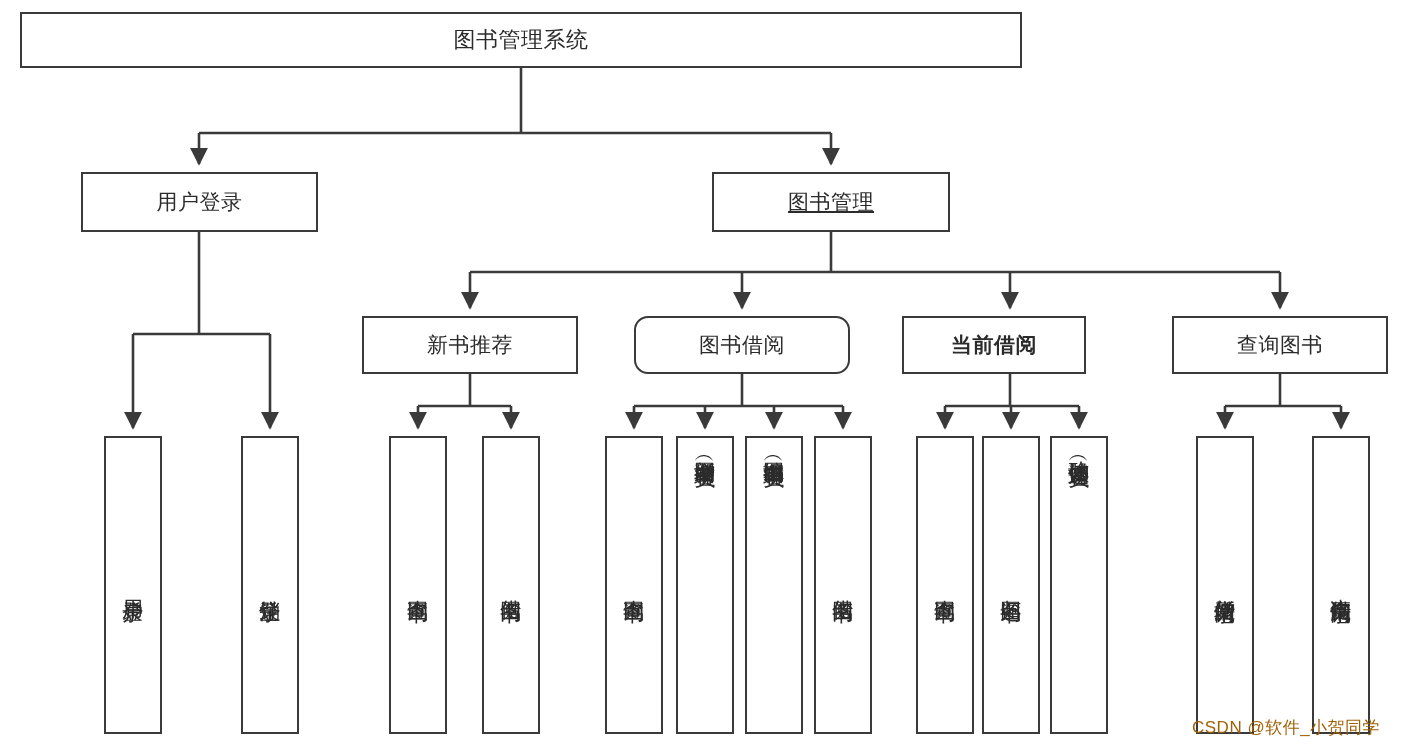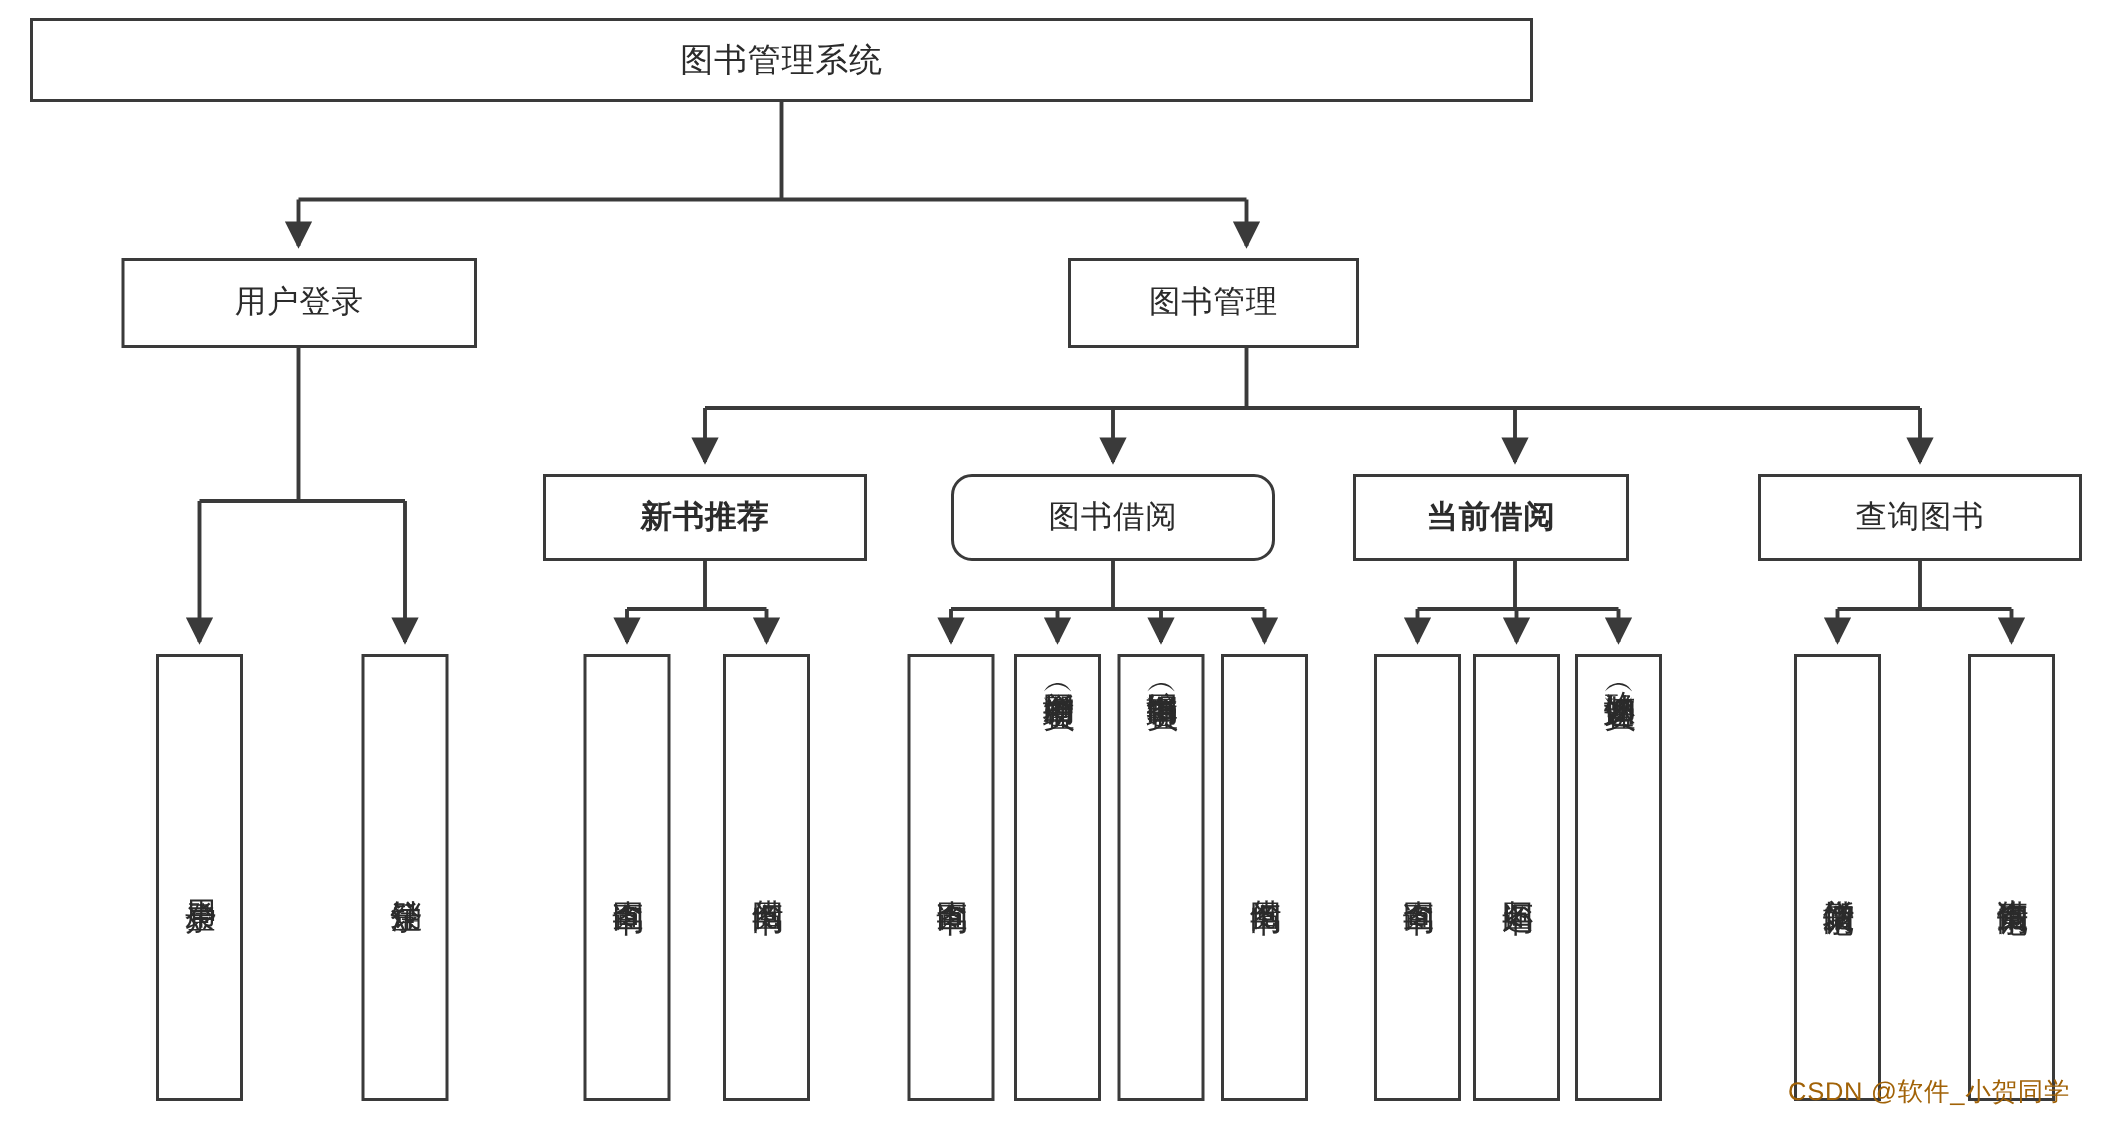--- a/index.html
+++ b/index.html
@@ -129,25 +129,25 @@
     </g>
   </svg>
 
   <div class="node node-h node-root" style="left:20px; top:12px; width:1002px; height:56px;">
     <span>图书管理系统</span>
   </div>
 
   <div class="node node-h" style="left:81px; top:172px; width:237px; height:60px;">
     <span>用户登录</span>
   </div>
-  <div class="node node-h" style="left:712px; top:172px; width:194px; height:60px;">
+  <div class="node node-h" style="left:712px; top:172px; width:238px; height:60px;text-decoration:underline;">
     <span>图书管理</span>
   </div>
 
-  <div class="node node-h" style="left:362px; top:316px; width:216px; height:58px;font-weight:bold;">
+  <div class="node node-h" style="left:362px; top:316px; width:216px; height:58px;">
     <span>新书推荐</span>
   </div>
   <div class="node node-h" style="left:634px; top:316px; width:216px; height:58px;border-radius:14px;">
     <span>图书借阅</span>
   </div>
   <div class="node node-h" style="left:902px; top:316px; width:184px; height:58px;font-weight:bold;">
     <span>当前借阅</span>
   </div>
   <div class="node node-h" style="left:1172px; top:316px; width:216px; height:58px;">
     <span>查询图书</span>

